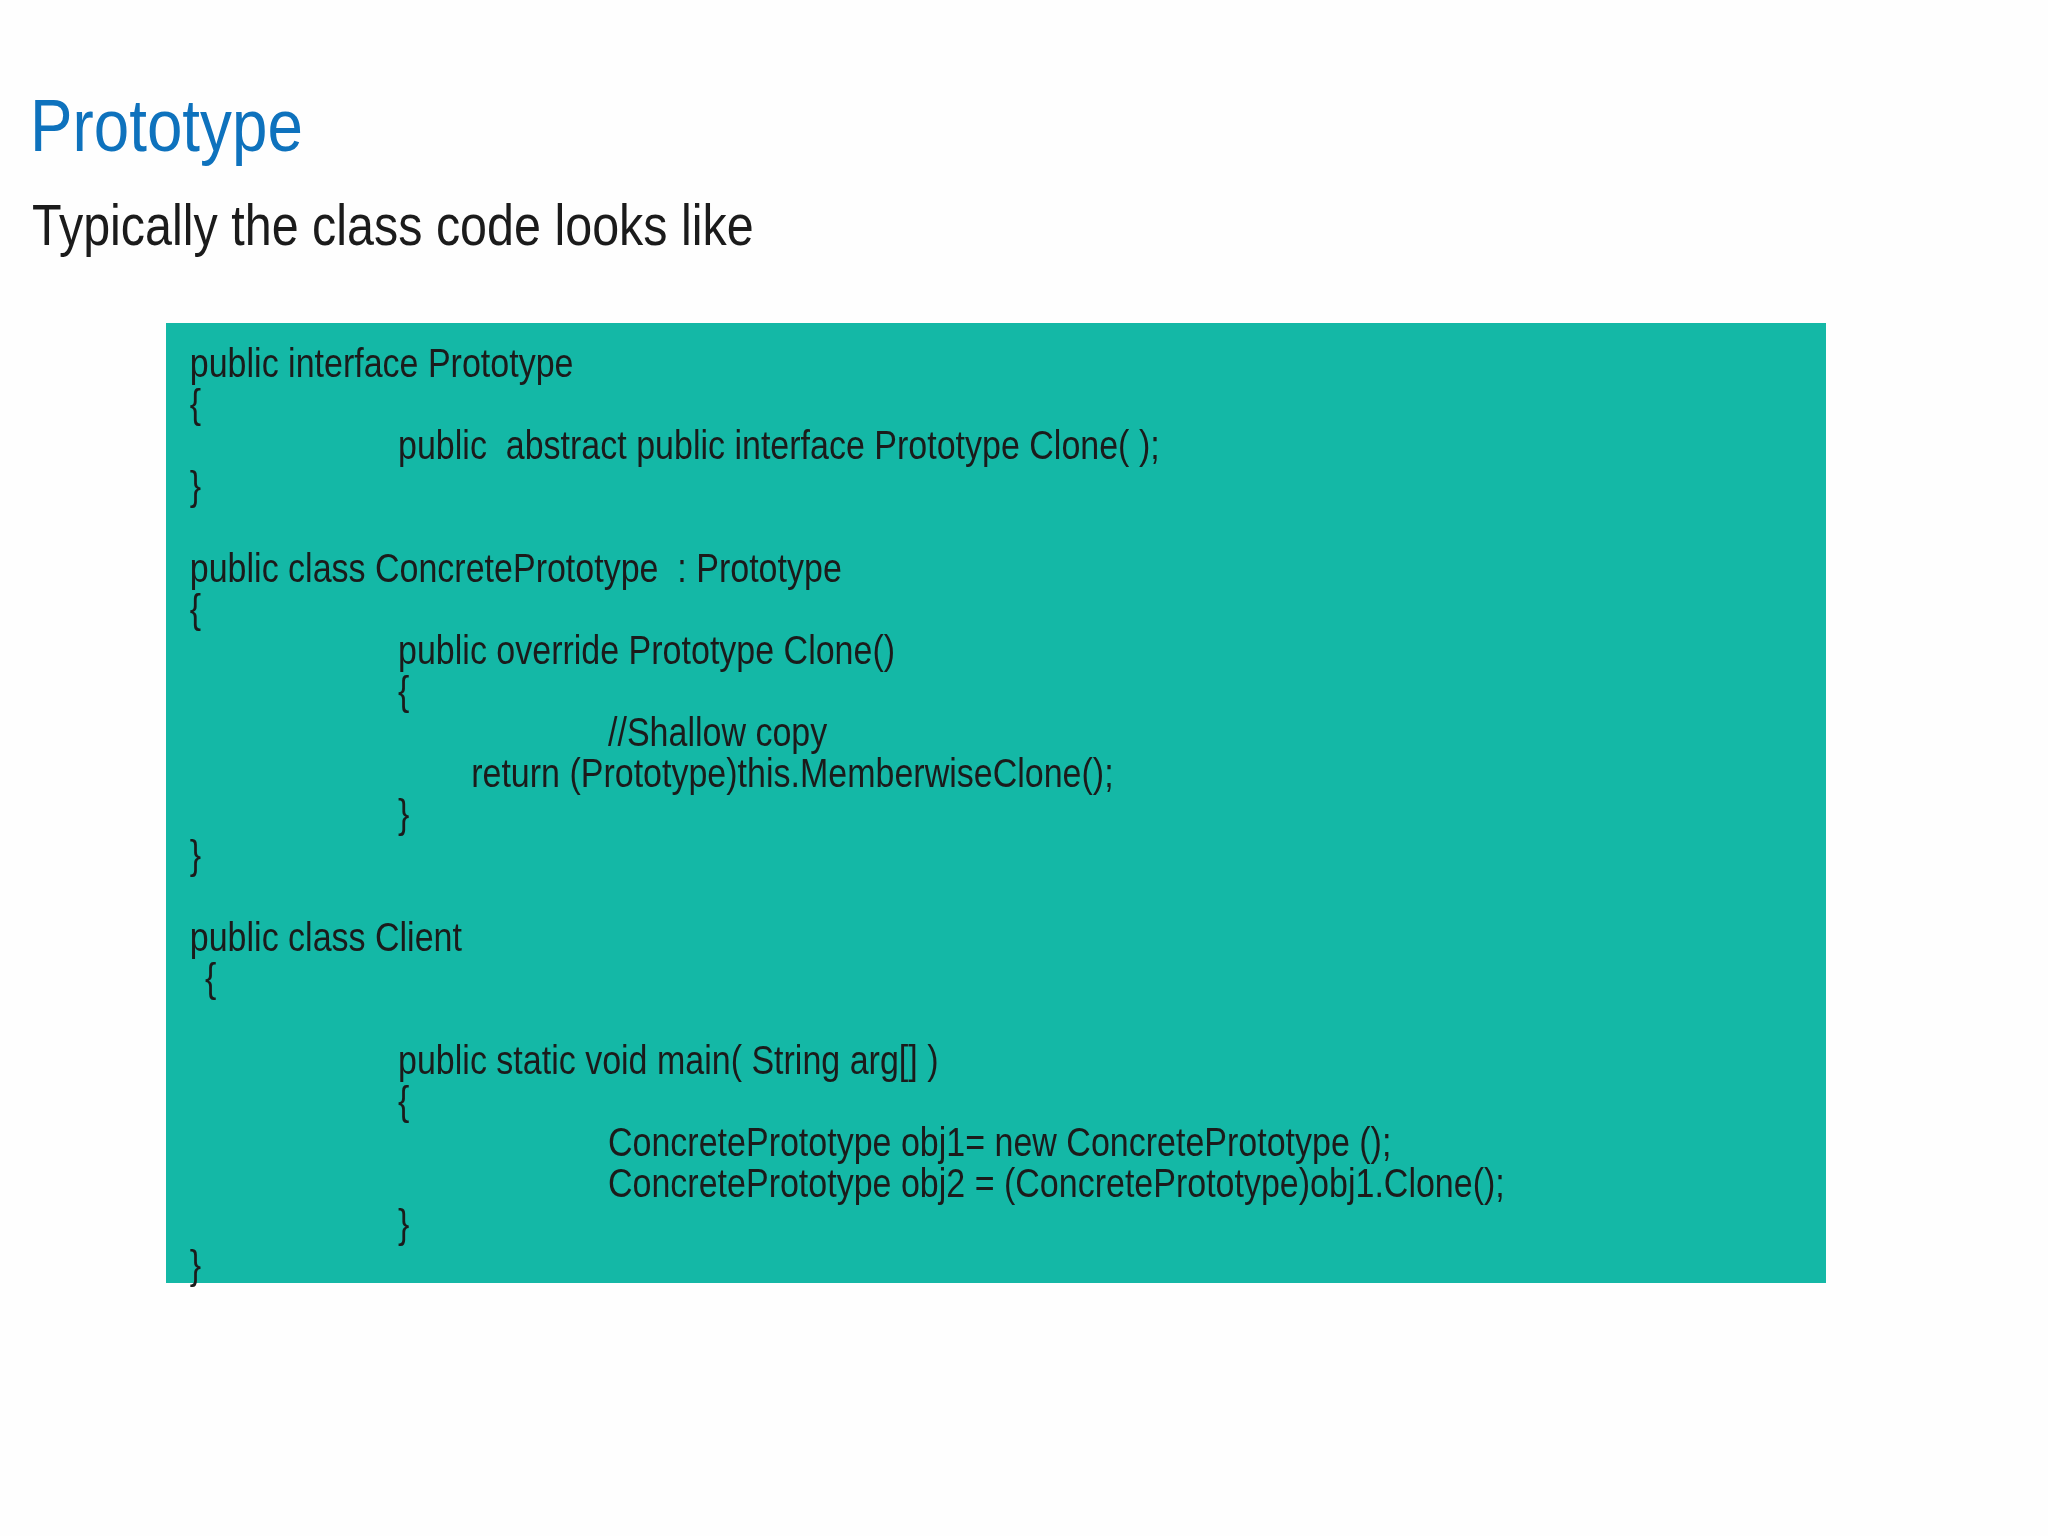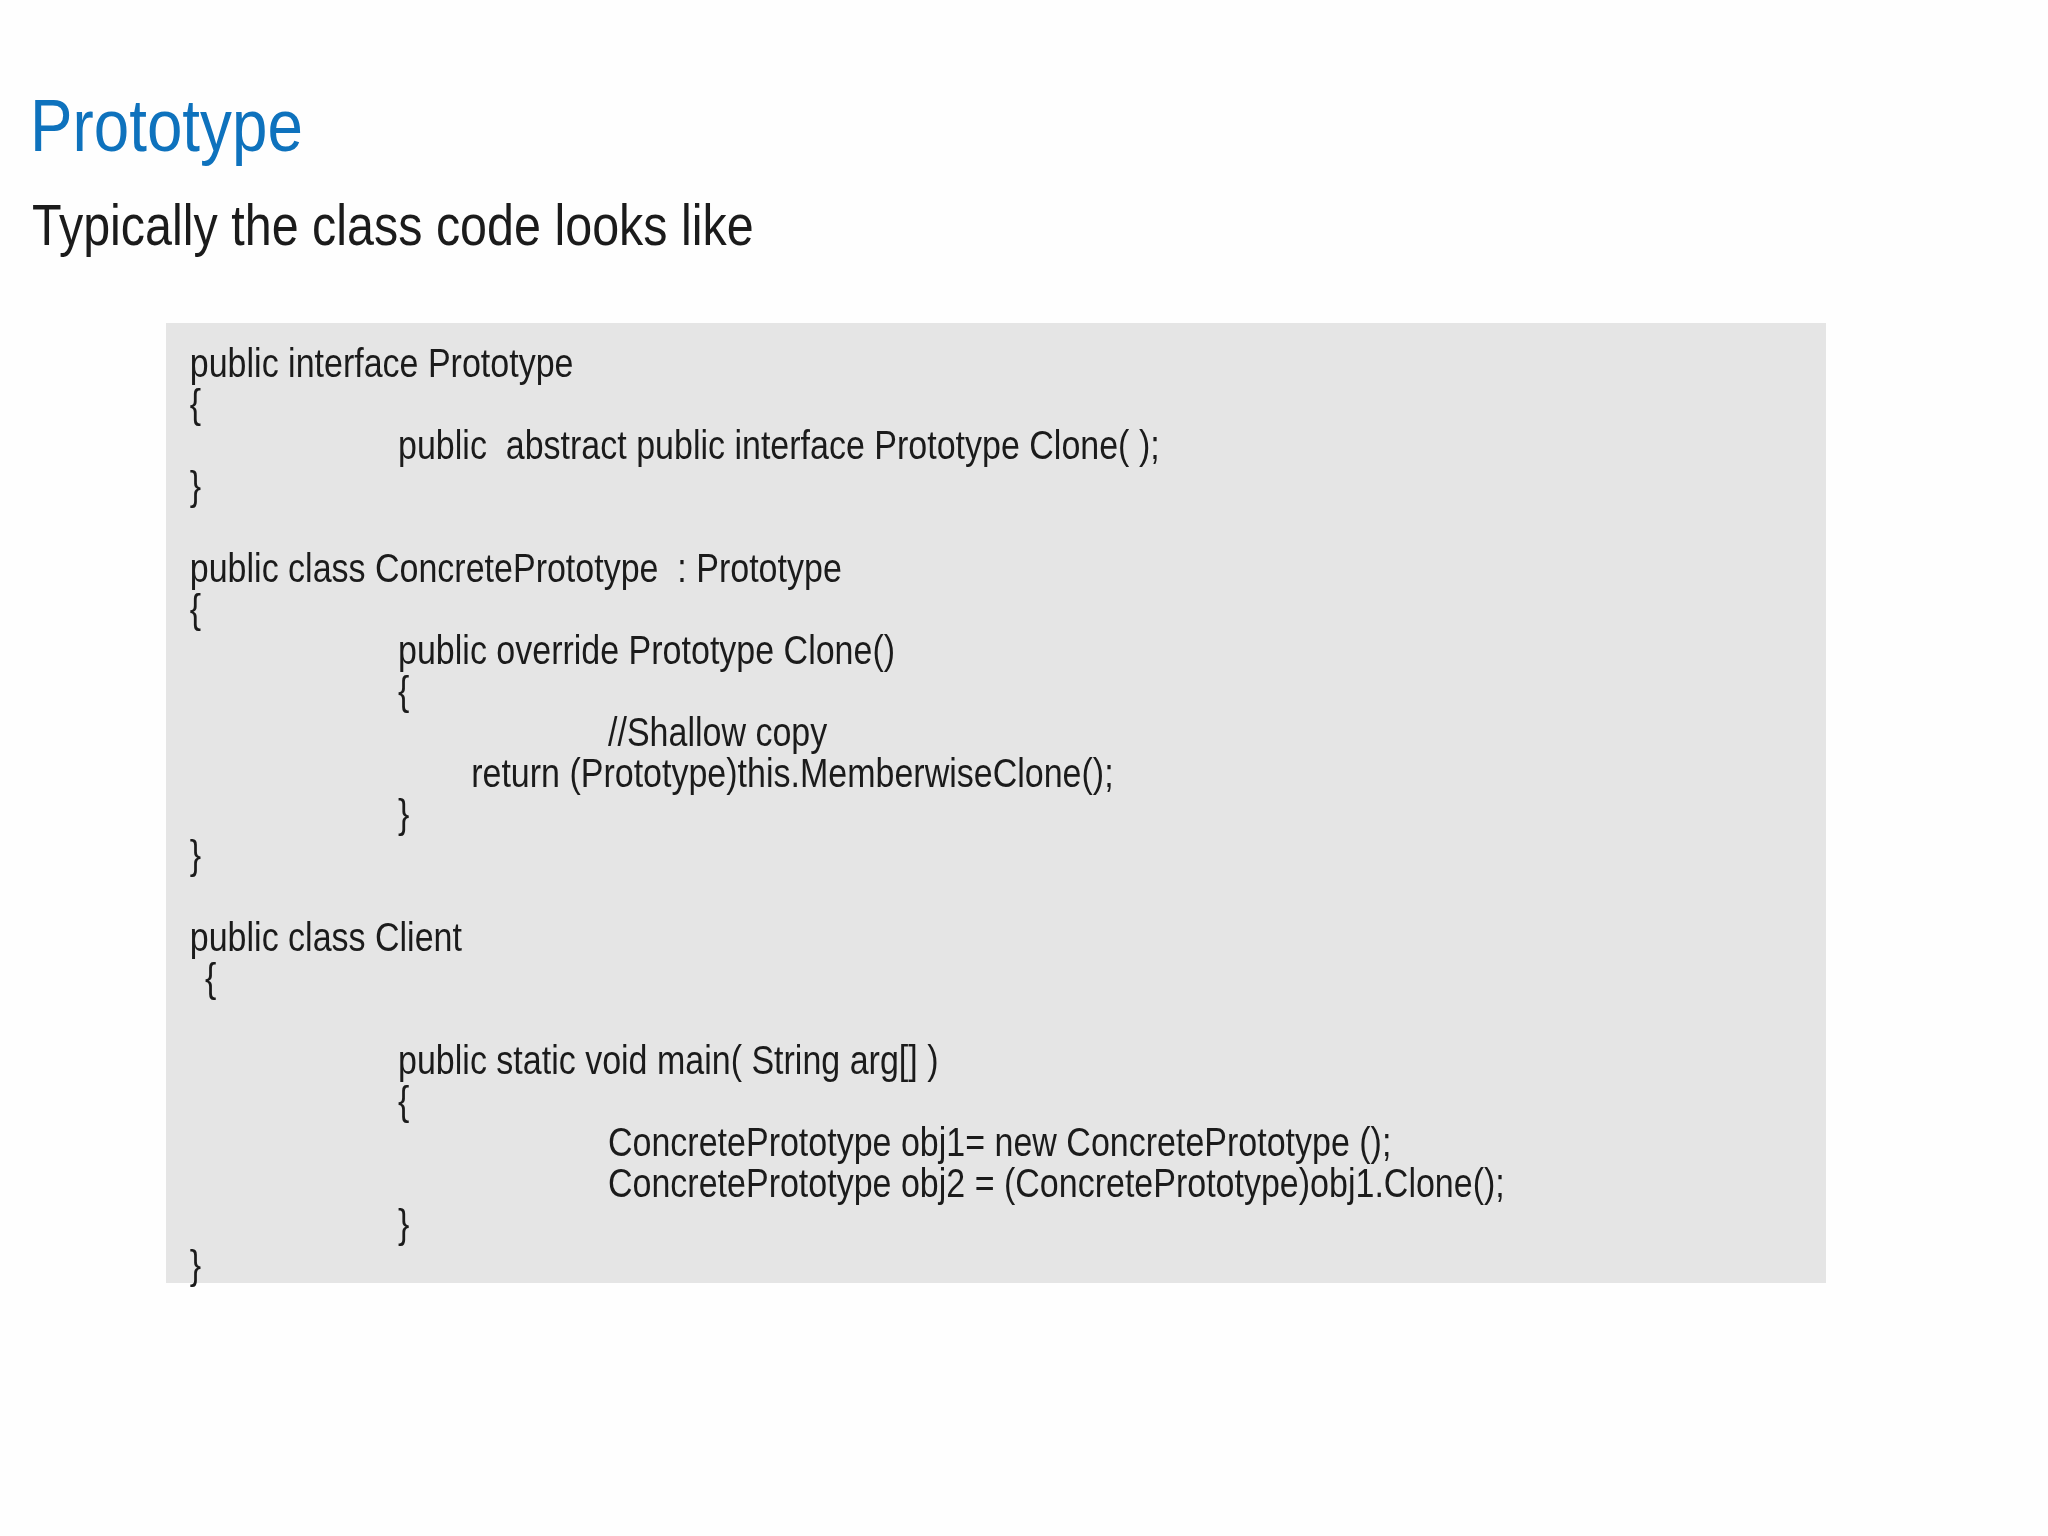--- a/index.html
+++ b/index.html
@@ -57,21 +57,21 @@
 </style>
 </head>
 <body style="background: rgb(254, 254, 254);">
 
 <div class="slide">
 
   <div class="title squeeze" style="color: rgb(14, 114, 189);">Prototype</div>
 
   <div class="subtitle squeeze">Typically the class code looks like</div>
 
-  <div class="code-block" style="background: #e5e5e5;">
+  <div class="code-block" style="background: #14b8a6;">
     <div class="code-lines squeeze" style="color: rgb(27, 27, 27);">
         <div class="code-line l0">public interface Prototype</div>
         <div class="code-line l0">{</div>
         <div class="code-line l1">public  abstract public interface Prototype Clone( );</div>
         <div class="code-line l0">}</div>
         <div class="code-line l0">&nbsp;</div>
         <div class="code-line l0">public class ConcretePrototype  : Prototype</div>
         <div class="code-line l0">{</div>
         <div class="code-line l1">public override Prototype Clone()</div>
         <div class="code-line l1">{</div>

